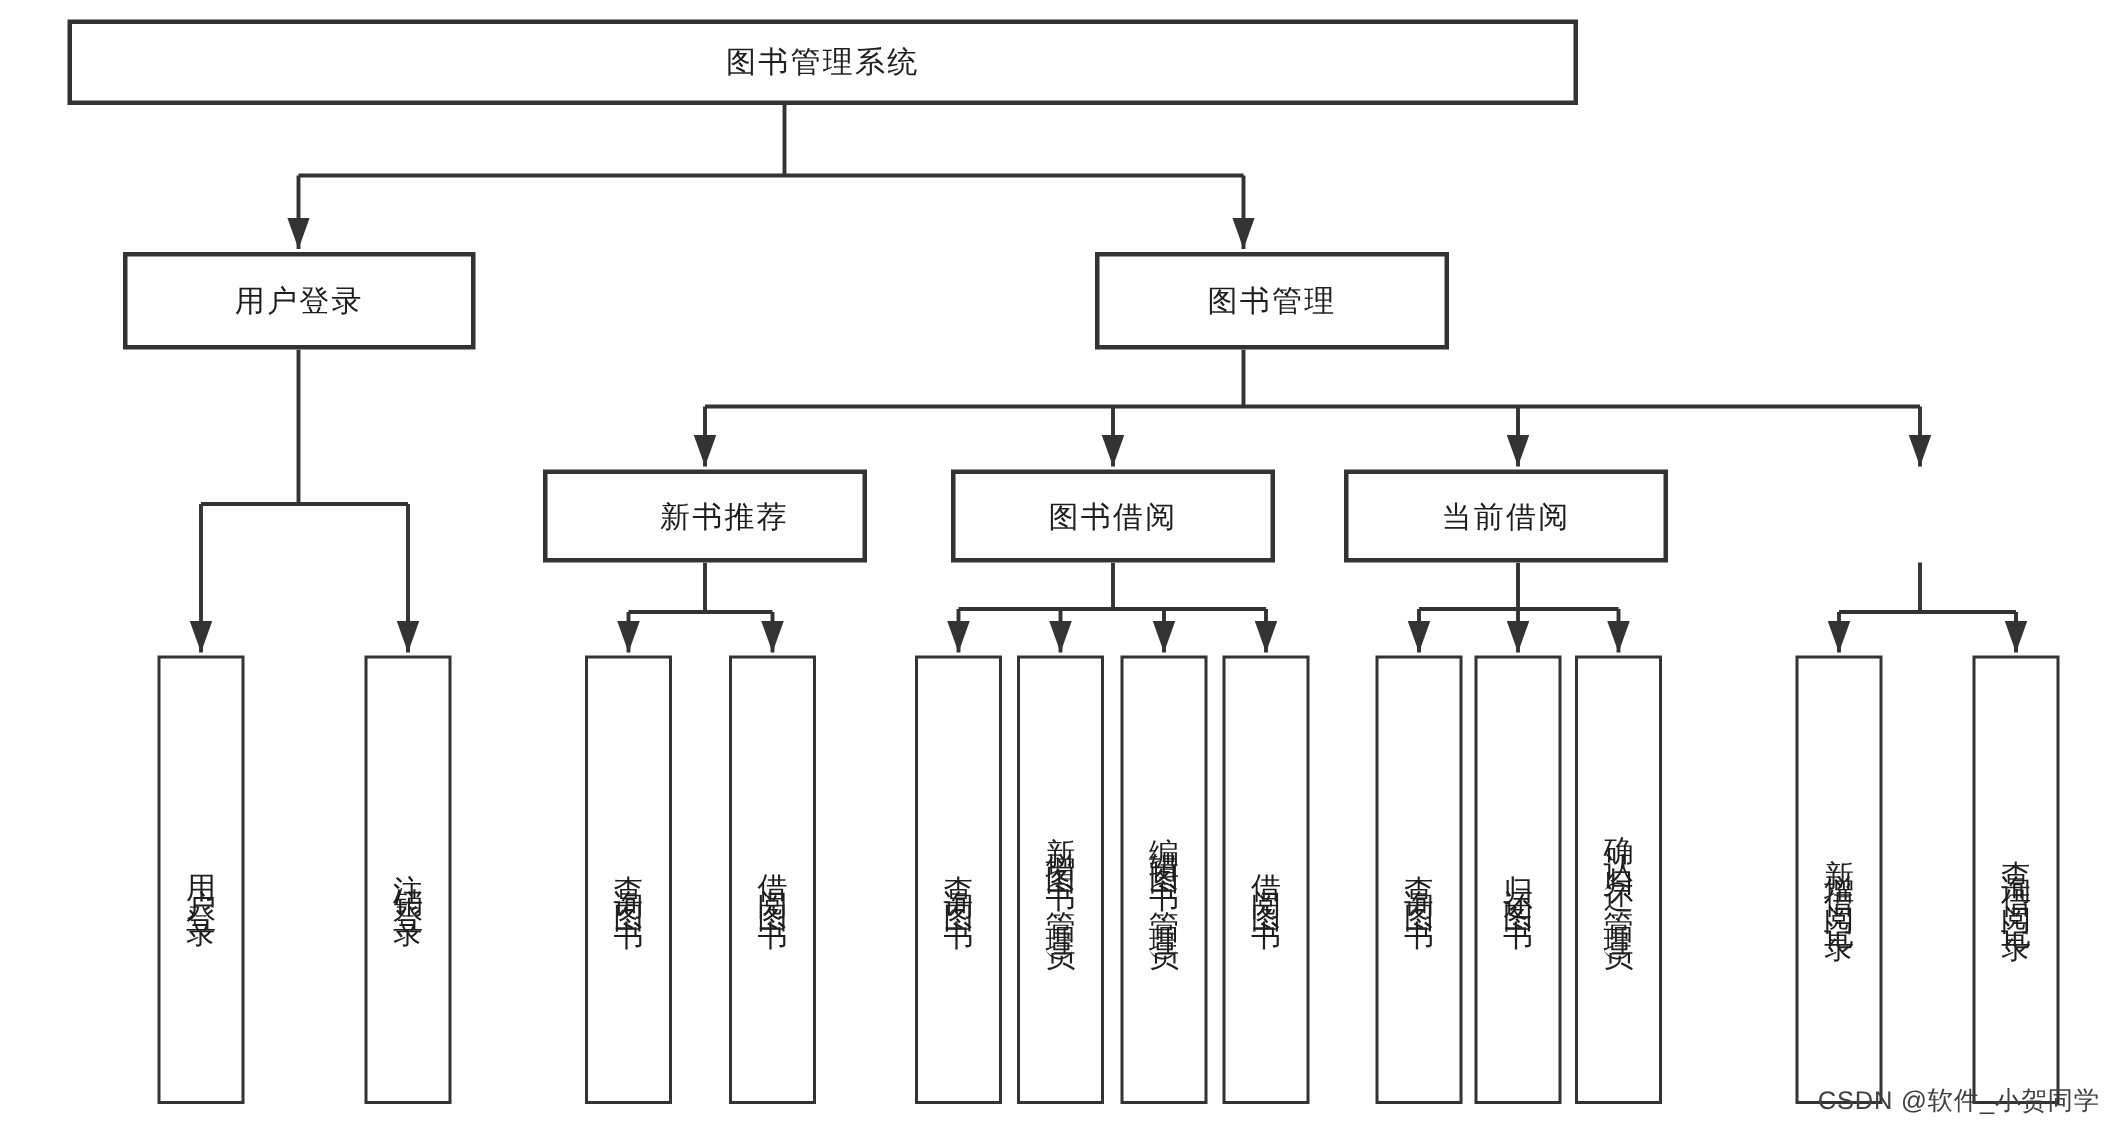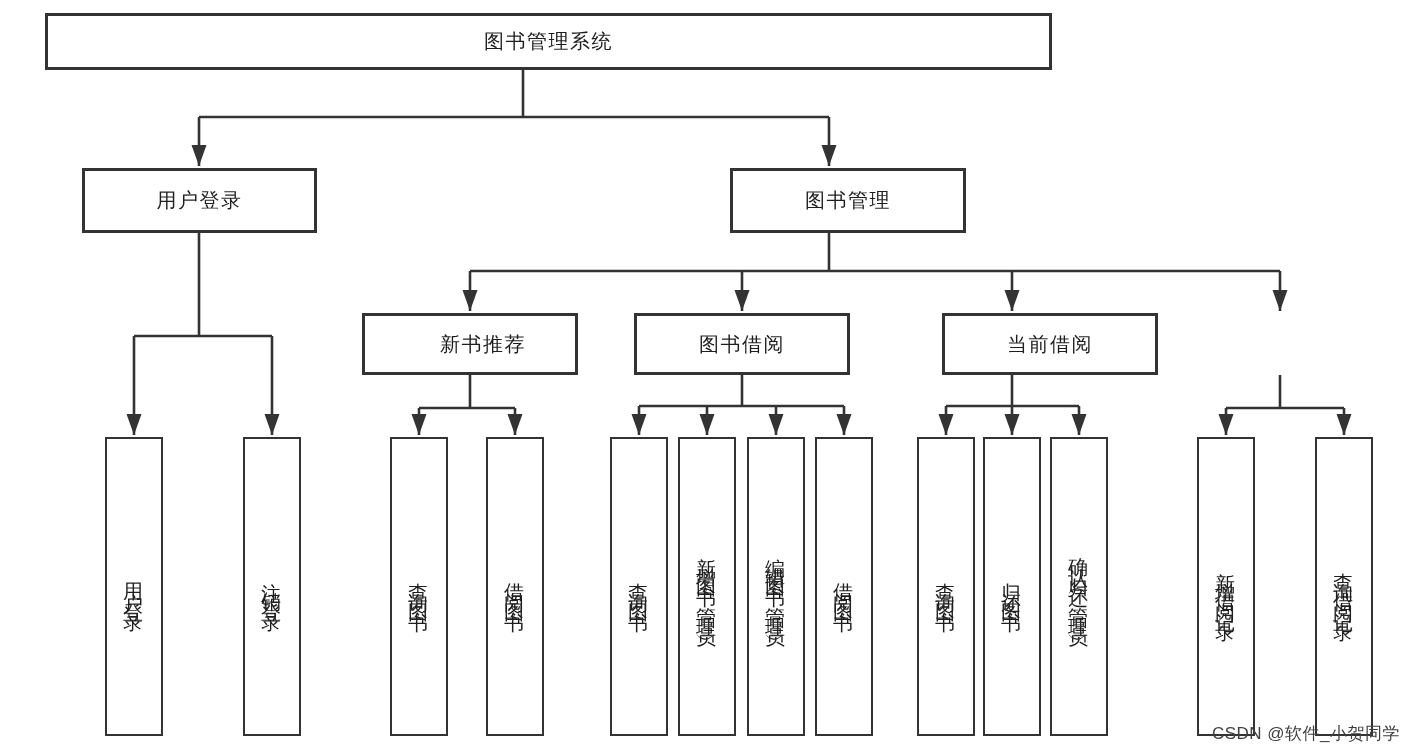--- a/index.html
+++ b/index.html
@@ -37,21 +37,21 @@
     font-size: 20px;
     white-space: normal;
   }
   
   #n-root   { left: 20px;  top: 13px;  width: 1007px; height: 57px; margin-left: 25px; }
   #n-ulogin { left: 82px;  top: 168px; width: 235px;  height: 65px; }
   #n-bmgmt  { left: 711px; top: 168px; width: 236px;  height: 65px; margin-left: 19px; }
   .l3 { top: 313px; height: 62px; width: 216px; }
   #n-newbook { left: 362px; padding-left: 26px; }
   #n-bborrow { left: 634px; }
-  #n-current { left: 942px; font-family: Liberation Mono, monospace; }
+  #n-current { left: 896px; font-family: Liberation Mono, monospace; }
   #n-record  { left: 1172px; }
   .leaf { top: 437px; width: 58px; height: 299px; }
   #n-ul-login  { left: 105px; }
   #n-ul-logout { left: 243px; }
   #n-nb-query  { left: 390px; }
   #n-nb-borrow { left: 486px; }
   #n-bb-query  { left: 610px; }
   #n-bb-add    { left: 678px; }
   #n-bb-edit   { left: 747px; }
   #n-bb-borrow { left: 815px; }

